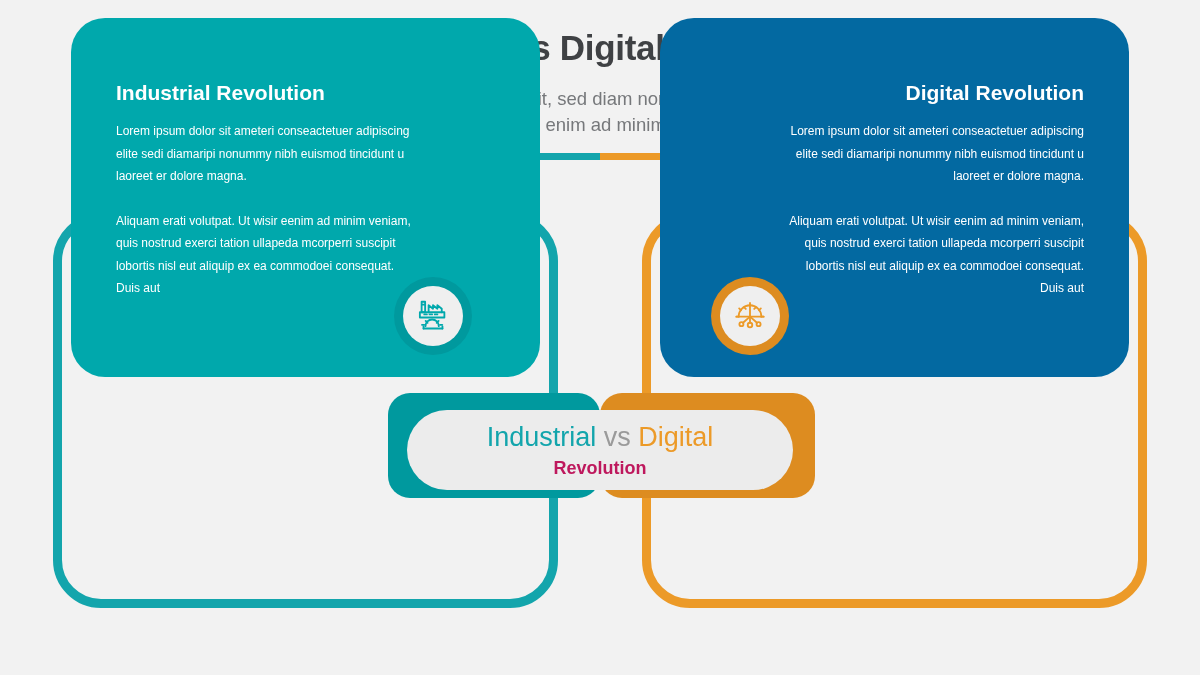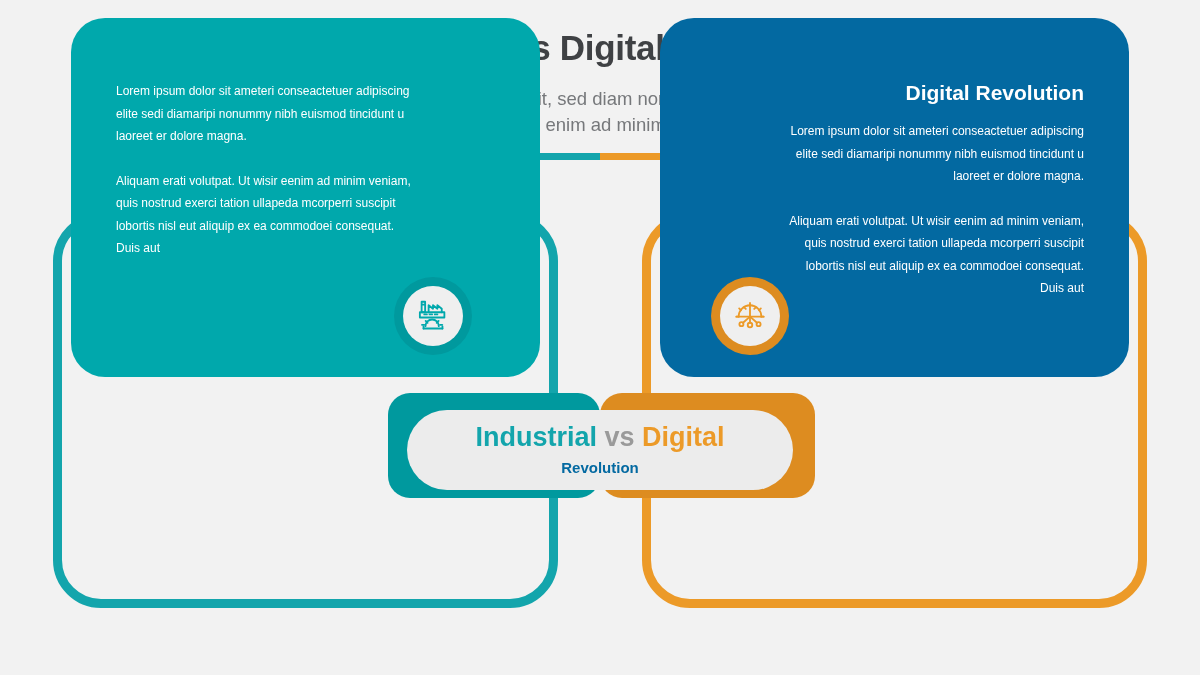--- a/index.html
+++ b/index.html
@@ -175,51 +175,52 @@
     height: 80px;
     background: #ececec;
     border-radius: 40px;
     display: flex;
     flex-direction: column;
     align-items: center;
     justify-content: center;
   }
   #pill-main {
     font-size: 27px;
-    font-weight: bold;
+    font-weight: normal;
     line-height: 30px;
     white-space: nowrap;
   }
   #pill-main .w-industrial { color: #13A5AC; }
   #pill-main .w-vs         { color: #9a9a9a; }
   #pill-main .w-digital    { color: #EC9A28; }
   #pill-sub {
-    font-size: 15px;
+    font-size: 18px;
     font-weight: bold;
-    color: #0369a1;
+    color: #be185d;
     line-height: 20px;
     margin-top: 6px;
   }
 </style>
 </head>
 <body>
 
 <div id="slide">
 
   <div id="header-title">Industrial vs Digital Revolution</div>
   <div id="header-subtitle">Lorem ipsum dolor sit amet, consectetuer adipiscing elit, sed diam nonummy nibh euismod tincidunt ut laoreet dolore magna aliquam erat volutpat. Ut wisi enim ad minim veniam, quis nostrud exerci</div>
 
   <div id="divider">
     <div class="seg-left"></div>
     <div class="seg-right"></div>
   </div>
 
   <div id="card-left-outer" class="card-outer"></div>
   <div id="card-left-inner" class="card-inner">
     <div id="left-body" class="card-body">
+      <div class="card-heading">Industrial Revolution</div>
       <p class="card-para">Lorem ipsum dolor sit ameteri conseactetuer adipiscing elite sedi diamaripi nonummy nibh euismod tincidunt u laoreet er dolore magna.</p>
       <p class="card-para">Aliquam erati volutpat. Ut wisir eenim ad minim veniam, quis nostrud exerci tation ullapeda mcorperri suscipit lobortis nisl eut aliquip ex ea commodoei consequat. Duis aut</p>
     </div>
   </div>
 
   <div id="card-right-outer" class="card-outer"></div>
   <div id="card-right-inner" class="card-inner">
     <div id="right-body" class="card-body">
       <div class="card-heading">Digital Revolution</div>
       <p class="card-para">Lorem ipsum dolor sit ameteri conseactetuer adipiscing elite sedi diamaripi nonummy nibh euismod tincidunt u laoreet er dolore magna.</p>

